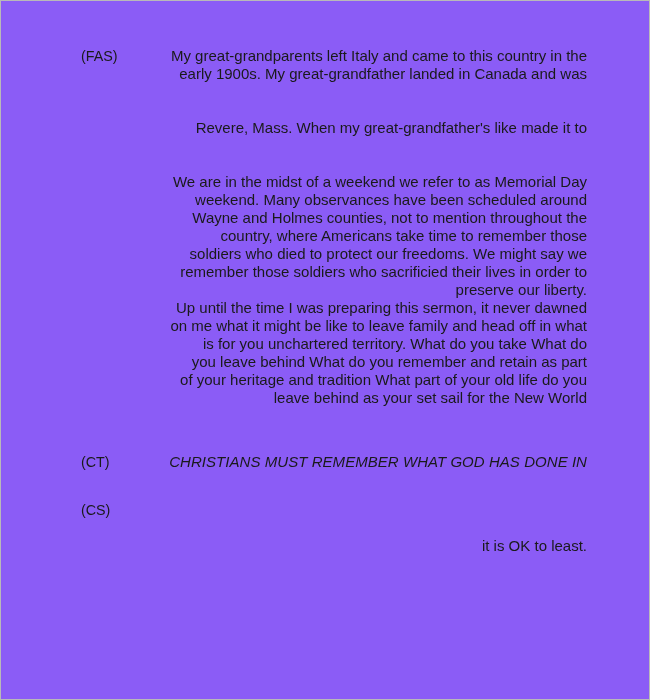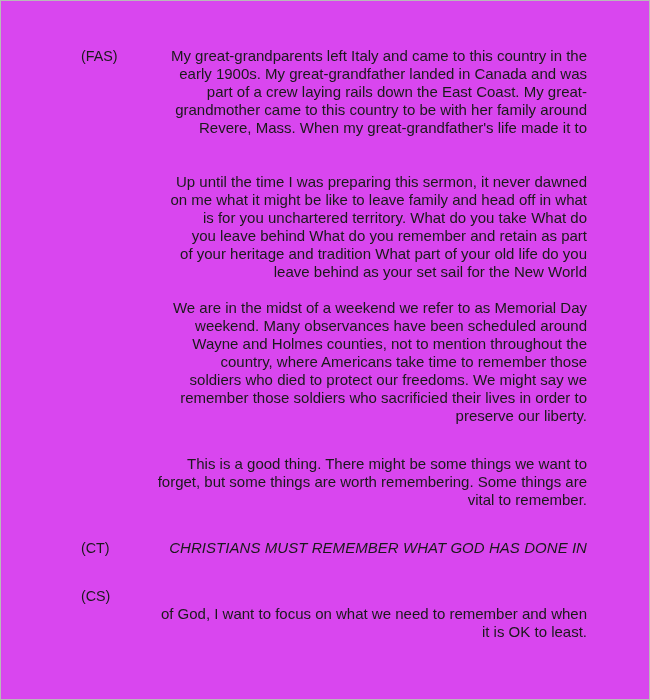--- a/index.html
+++ b/index.html
@@ -68,84 +68,75 @@
 
   .caps .block-body {
     letter-spacing: 0.05px;
     font-style: italic;
   }
   .spacer-md { height: 14px; }
 </style>
 </head>
 <body>
 
-<div id="page" style="background: #d946ef; border-color: rgb(185, 185, 185); color: rgb(26, 26, 26);">
+<div id="page" style="background: #8b5cf6; border-color: rgb(185, 185, 185); color: rgb(26, 26, 26);">
   <div id="doc-body">
 
     <div class="block">
       <div class="block-label">(FAS)</div>
       <div class="block-body">
         <p class="para">
           <span>My great-grandparents left Italy and came to this country in the</span><br>
           <span>early 1900s. My great-grandfather landed in Canada and was</span><br>
-          <span>part of a crew laying rails down the East Coast. My great-</span><br>
-          <span>grandmother came to this country to be with her family around</span><br>
-          <span>Revere, Mass. When my great-grandfather's life made it to</span><br>
           <br>
-        </p>
-        <p class="para">
-          <span>Up until the time I was preparing this sermon, it never dawned</span><br>
-          <span>on me what it might be like to leave family and head off in what</span><br>
-          <span>is for you unchartered territory. What do you take What do</span><br>
-          <span>you leave behind What do you remember and retain as part</span><br>
-          <span>of your heritage and tradition What part of your old life do you</span><br>
-          <span>leave behind as your set sail for the New World</span>
+          <br>
+          <span>Revere, Mass. When my great-grandfather's like made it to</span><br>
+          <br>
         </p>
         <p class="para last">
           <span>We are in the midst of a weekend we refer to as Memorial Day</span><br>
           <span>weekend. Many observances have been scheduled around</span><br>
           <span>Wayne and Holmes counties, not to mention throughout the</span><br>
           <span>country, where Americans take time to remember those</span><br>
           <span>soldiers who died to protect our freedoms. We might say we</span><br>
           <span>remember those soldiers who sacrificied their lives in order to</span><br>
           <span>preserve our liberty.</span>
         </p>
+        <p class="para">
+          <span>Up until the time I was preparing this sermon, it never dawned</span><br>
+          <span>on me what it might be like to leave family and head off in what</span><br>
+          <span>is for you unchartered territory. What do you take What do</span><br>
+          <span>you leave behind What do you remember and retain as part</span><br>
+          <span>of your heritage and tradition What part of your old life do you</span><br>
+          <span>leave behind as your set sail for the New World</span>
+        </p>
       </div>
     </div>
 
     <div class="spacer-md"></div>
 
-    <div class="block no-label">
-      <div class="block-body">
-        <p class="para last">
-          <span>This is a good thing. There might be some things we want to</span><br>
-          <span>forget, but some things are worth remembering. Some things are</span><br>
-          <span>vital to remember.</span>
-        </p>
-      </div>
-    </div>
 
     <div class="spacer-md"></div>
 
     <div class="block caps">
       <div class="block-label">(CT)</div>
       <div class="block-body">
         <p class="para last">
           <span>CHRISTIANS MUST REMEMBER WHAT GOD HAS DONE IN</span><br>
         </p>
       </div>
     </div>
 
     <div class="spacer-md"></div>
 
     <div class="block">
       <div class="block-label">(CS)</div>
       <div class="block-body">
         <p class="para last">
           <br>
-          <span>of God, I want to focus on what we need to remember and when</span><br>
+          <br>
           <span>it is OK to least.</span>
         </p>
       </div>
     </div>
 
   </div>
 </div>
 
 </body></html>

